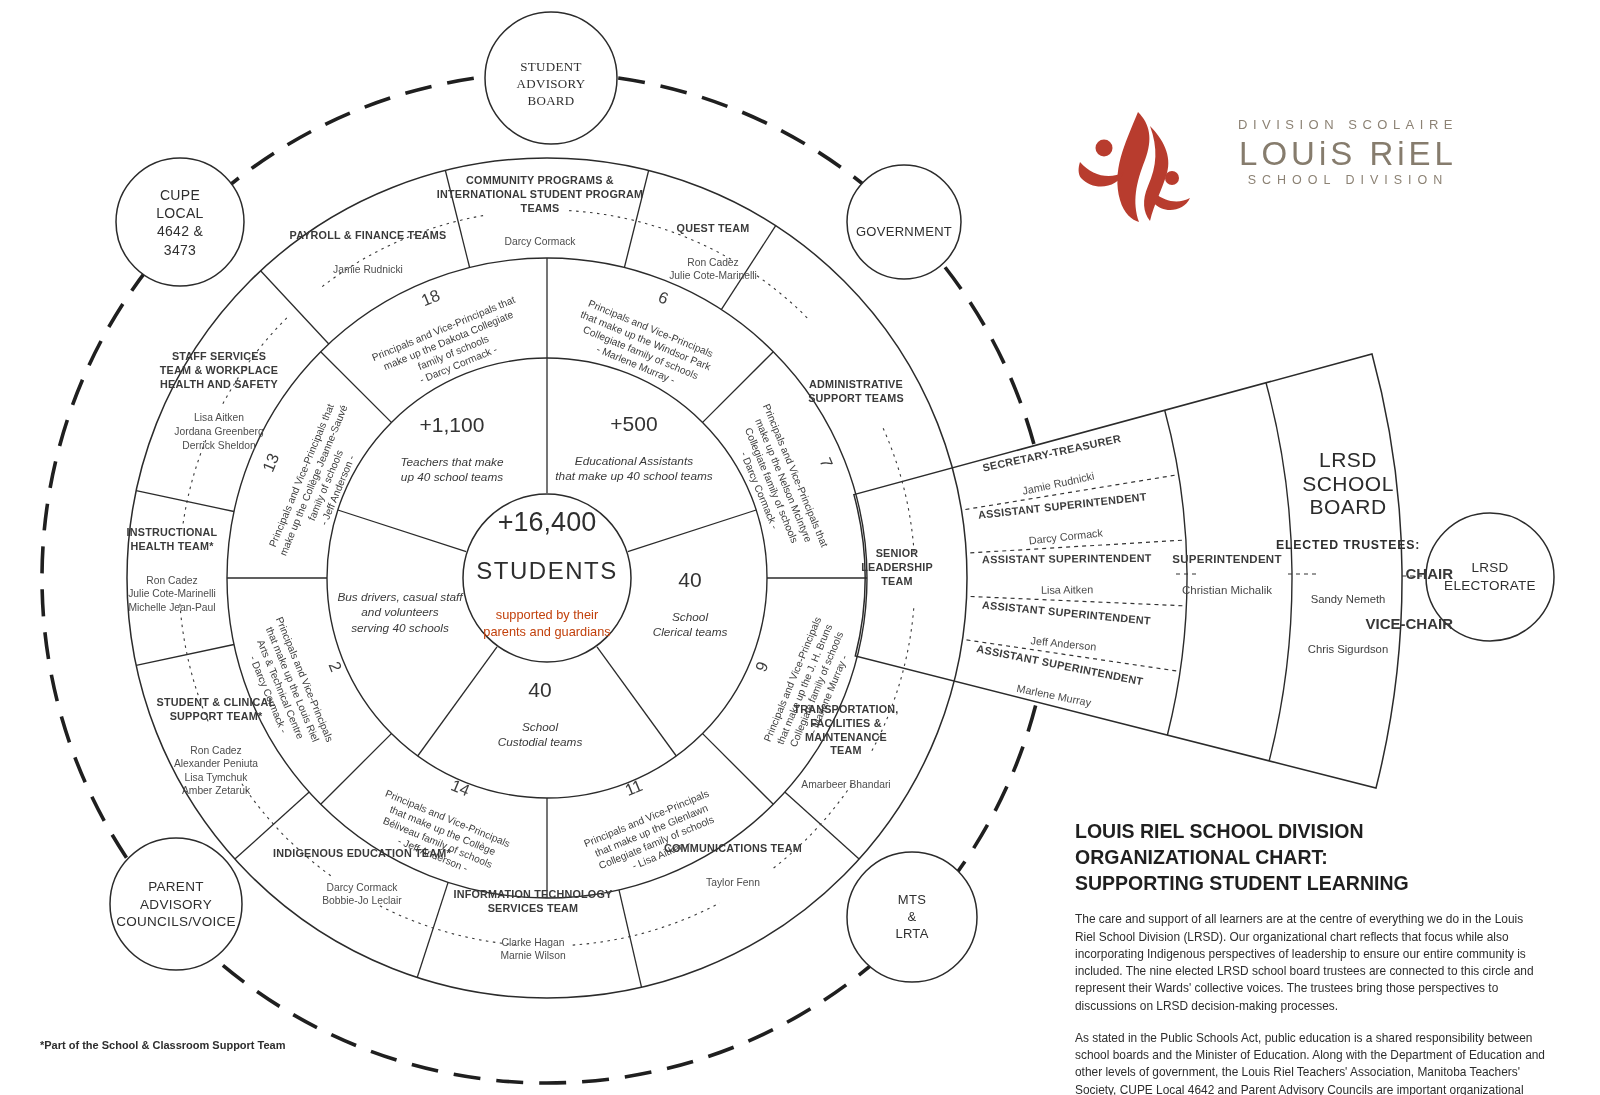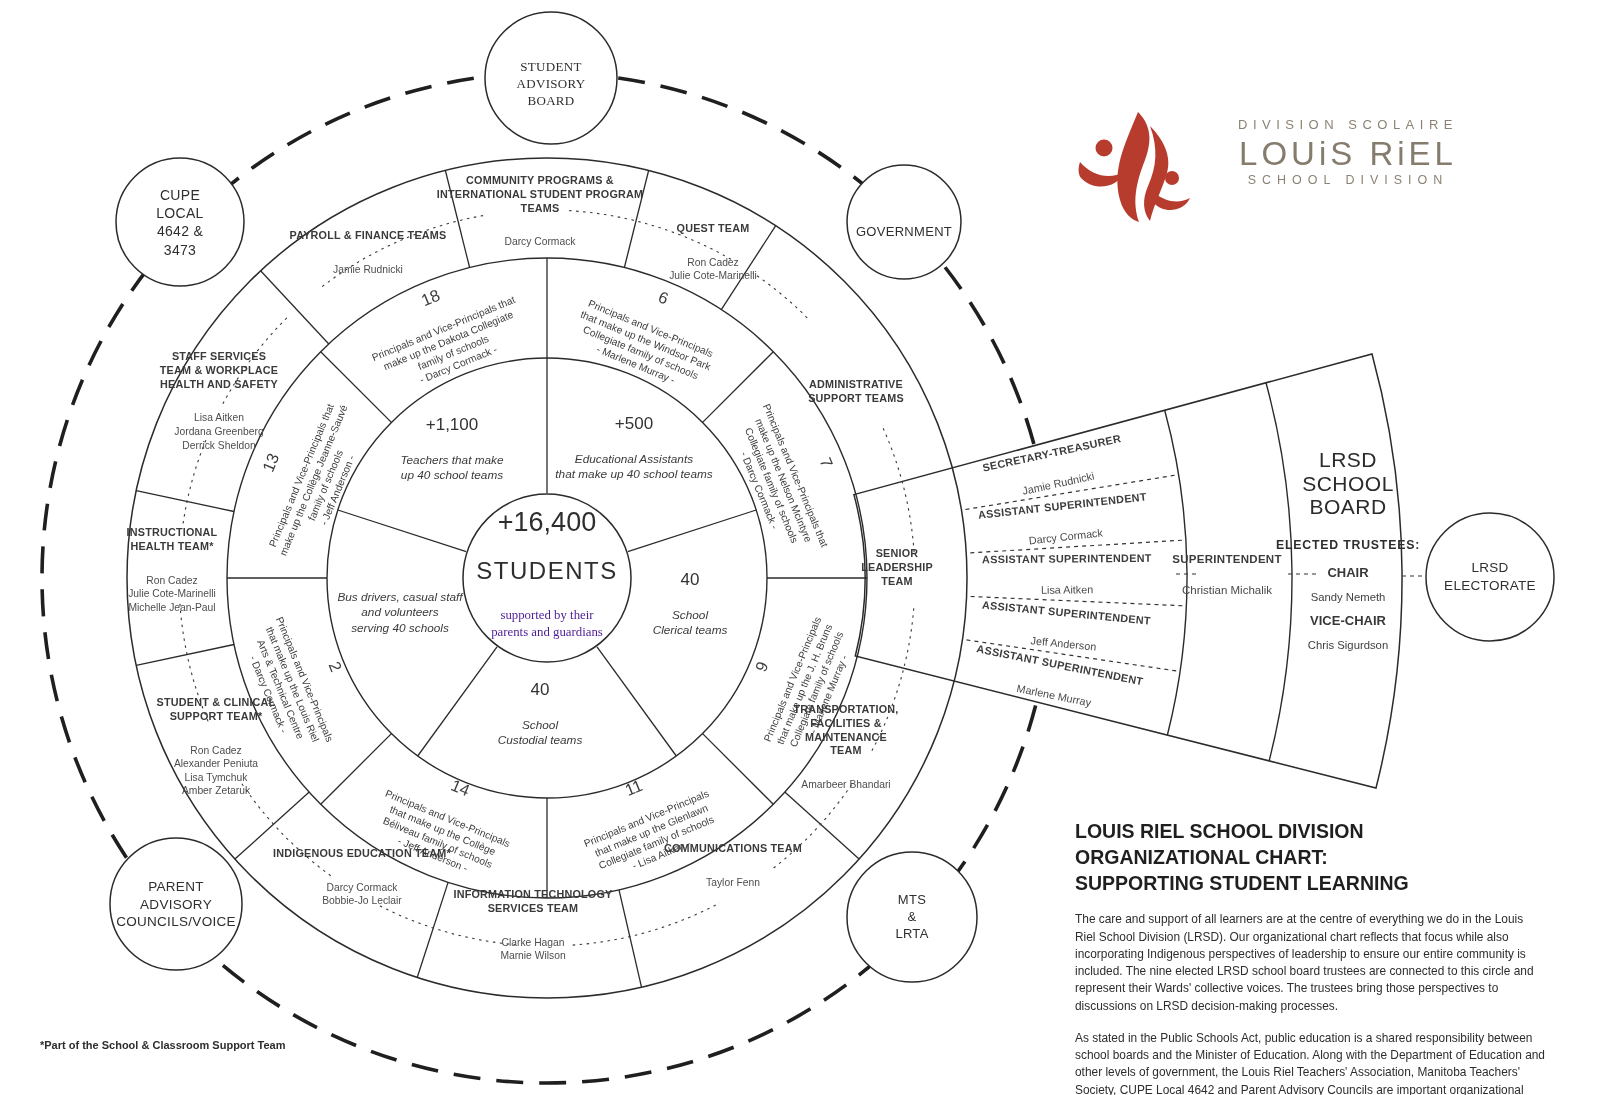--- a/index.html
+++ b/index.html
@@ -9,34 +9,34 @@
   .abs{position:absolute;transform:translate(-50%,-50%);text-align:center;white-space:pre-line;}
   
   .sat-label{font-size:13px;line-height:1.3;color:#2f2f2f;letter-spacing:.3px;}
   
   .team-title{display:block;font-size:10.8px;font-weight:700;color:#3a3a3a;line-height:1.28;letter-spacing:.2px;white-space:pre-line;}
   .team-names{display:block;font-size:10.3px;font-weight:400;color:#4d4d4d;line-height:1.32;margin-top:2px;white-space:pre-line;}
   
   .mid-num{display:block;font-size:16.5px;color:#3d3d3d;line-height:1.1;}
   .mid-txt{display:block;font-size:10.2px;color:#3d3d3d;line-height:1.28;white-space:pre-line;}
   
-  .inner-num{display:block;font-size:17px;color:#333;line-height:1.15;}
+  .inner-num{display:block;font-size:21px;color:#333;line-height:1.15;}
   .inner-txt{display:block;font-size:11.8px;color:#3a3a3a;line-height:1.3;white-space:pre-line;font-style:italic;}
   
   .center-num{display:block;font-size:27px;color:#2e2e2e;}
   .center-title{display:block;font-size:24px;letter-spacing:1.5px;color:#2e2e2e;margin-top:1px;}
-  .center-sub{display:block;font-size:12.8px;color:#4c1d95;line-height:1.3;margin-top:4px;white-space:pre-line;font-family:Liberation Serif, serif;}
+  .center-sub{display:block;font-size:12.8px;color:#c2410c;line-height:1.3;margin-top:4px;white-space:pre-line;}
   
   .off-title{display:block;font-size:10.8px;font-weight:700;letter-spacing:.3px;color:#3c3c3c;}
   .off-name{display:block;font-size:10.8px;color:#4a4a4a;margin-top:1px;}
   
   .board{position:absolute;left:1348px;top:448px;width:210px;transform:translateX(-50%);text-align:center;}
   .board-title{font-size:21px;line-height:1.12;color:#2b2b2b;letter-spacing:.5px;white-space:pre-line;}
   .board-heading{font-size:12.3px;font-weight:700;letter-spacing:.8px;color:#2e2e2e;margin-top:19px;}
-  .board-role{font-size:13px;font-weight:700;color:#383838;margin-top:13px;}
+  .board-role{font-size:15px;font-weight:700;color:#383838;margin-top:13px;text-align:right;}
   .board-name{font-size:11.3px;color:#3f3f3f;margin-top:11px;}
   .board-members{font-size:11px;color:#3f3f3f;line-height:1.16;margin-top:13px;white-space:pre-line;}
   
   .logo-text{position:absolute;left:1190px;top:117px;width:316px;text-align:center;}
   .logo-top{display:block;font-size:13px;letter-spacing:5.5px;color:#8c8274;}
   .logo-name{display:block;font-size:33px;letter-spacing:4px;color:#867c6d;margin-top:3px;}
   .logo-bottom{display:block;font-size:12.5px;letter-spacing:6px;color:#8c8274;}
   
   .info{position:absolute;left:1075px;top:818px;width:470px;text-align:left;}
   .info-title{font-size:19.5px;font-weight:700;line-height:1.34;color:#1f1f1f;white-space:pre-line;}

